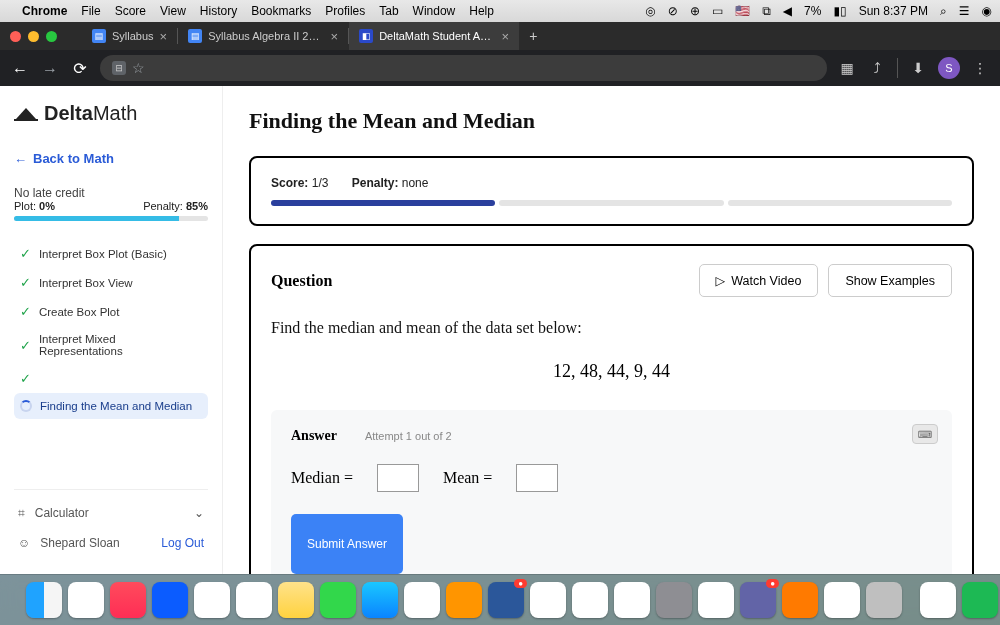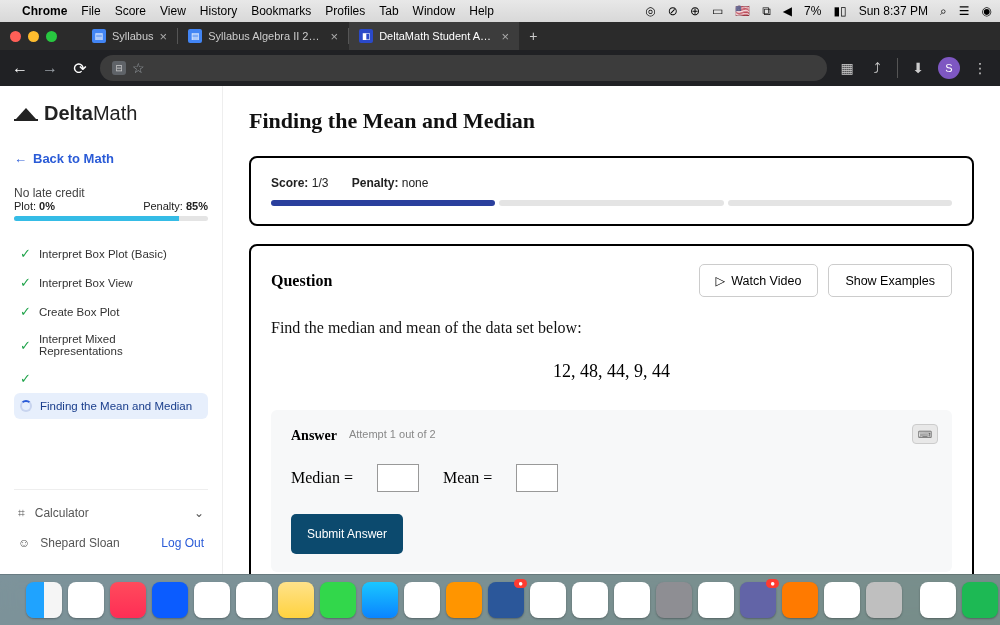--- a/index.html
+++ b/index.html
@@ -73,27 +73,27 @@
 .score-seg.done { background: #2a3f9d; }
 
 .q-header { display: flex; justify-content: space-between; align-items: center; margin-bottom: 22px; }
 .q-title { font-family: Georgia, serif; font-size: 16px; font-weight: 700; }
 .q-buttons { display: flex; gap: 10px; }
 .btn-outline { border: 1px solid #ccc; background: #fff; border-radius: 5px; padding: 8px 16px; font-size: 12.5px; display: flex; align-items: center; gap: 6px; cursor: pointer; }
 .q-prompt { font-family: Georgia, serif; font-size: 16px; color: #111; margin-bottom: 24px; }
 .q-data { font-family: Georgia, "Times New Roman", serif; font-size: 18px; text-align: center; margin-bottom: 28px; }
 
 .answer-box { background: #f7f8f9; border-radius: 6px; padding: 18px 20px; position: relative; }
-.ans-header { display: flex; align-items: flex-start; gap: 12px; margin-bottom: 20px; }
+.ans-header { display: flex; align-items: center; gap: 28px; margin-bottom: 20px; }
 .ans-title { font-family: Georgia, serif; font-size: 14px; font-weight: 700; }
 .ans-attempt { font-size: 11px; color: #888; }
 .kbd-icon { position: absolute; top: 14px; right: 14px; width: 26px; height: 20px; background: #e8e8e8; border: 1px solid #ccc; border-radius: 4px; font-size: 10px; display: flex; align-items: center; justify-content: center; color: #666; }
 .inputs-row { display: flex; align-items: center; gap: 24px; font-family: Georgia, serif; font-size: 16px; margin-bottom: 22px; }
 .inputs-row input { width: 42px; height: 28px; border: 1px solid #999; font-size: 14px; text-align: center; }
-.submit-btn { background: #0c4a6e; color: #fff; border: none; border-radius: 5px; padding: 13px 16px; font-size: 12px; cursor: pointer; }
+.submit-btn { background: #3b82f6; color: #fff; border: none; border-radius: 5px; padding: 23px 16px; font-size: 12px; cursor: pointer; }
 
 
 .dock { position: absolute; bottom: 0; left: 0; right: 0; height: 51px; background: rgba(210,210,215,0.55); backdrop-filter: blur(8px); display: flex; align-items: center; padding: 0 26px; gap: 6px; border-top: 1px solid rgba(0,0,0,0.15); }
 .dock-icon { width: 36px; height: 36px; border-radius: 8px; background: linear-gradient(#6fa8ff,#3a6fe0); flex-shrink: 0; position: relative; box-shadow: 0 1px 2px rgba(0,0,0,0.3); }
 .dock-sep { width: 1px; height: 36px; background: rgba(0,0,0,0.25); margin: 0 3px; }
 .di-finder{background:linear-gradient(90deg,#1fa3ff 50%,#f5f5f5 50%);} .di-music{background:#fff;} .di-news{background:linear-gradient(#ff4b5c,#ff2d55);} .di-zoom{background:#0b5cff;} .di-cal{background:#fff;} .di-remind{background:#fff;} .di-notes{background:linear-gradient(#ffe28a,#ffd23f);} .di-msg{background:#32d74b;} .di-store{background:linear-gradient(#1ac7ff,#0a84ff);} .di-safari{background:#fff;} .di-pages{background:#ff9500;} .di-word{background:#2b579a;} .di-edge{background:#fff;} .di-chrome{background:#fff;} .di-drive{background:#fff;} .di-settings{background:#8e8e93;} .di-notes2{background:#fff;} .di-teams{background:#6264a7;} .di-shield{background:#ff7a00;} .di-g{background:#fff;} .di-roblox{background:#bfbfbf;} .di-toggl{background:#fff;} .di-spotify{background:#1db954;}
 .badge { position: absolute; top: -3px; right: -3px; background: #ff3b30; color: #fff; font-size: 8px; border-radius: 8px; padding: 0 4px; min-width: 12px; text-align: center; }
 
 .desk-bg { position: absolute; top: 22px; left: 0; right: 0; bottom: 0; background: linear-gradient(160deg,#0a2a3a,#1a4a5a,#0a3a2a); z-index: -1; }
 </style>

